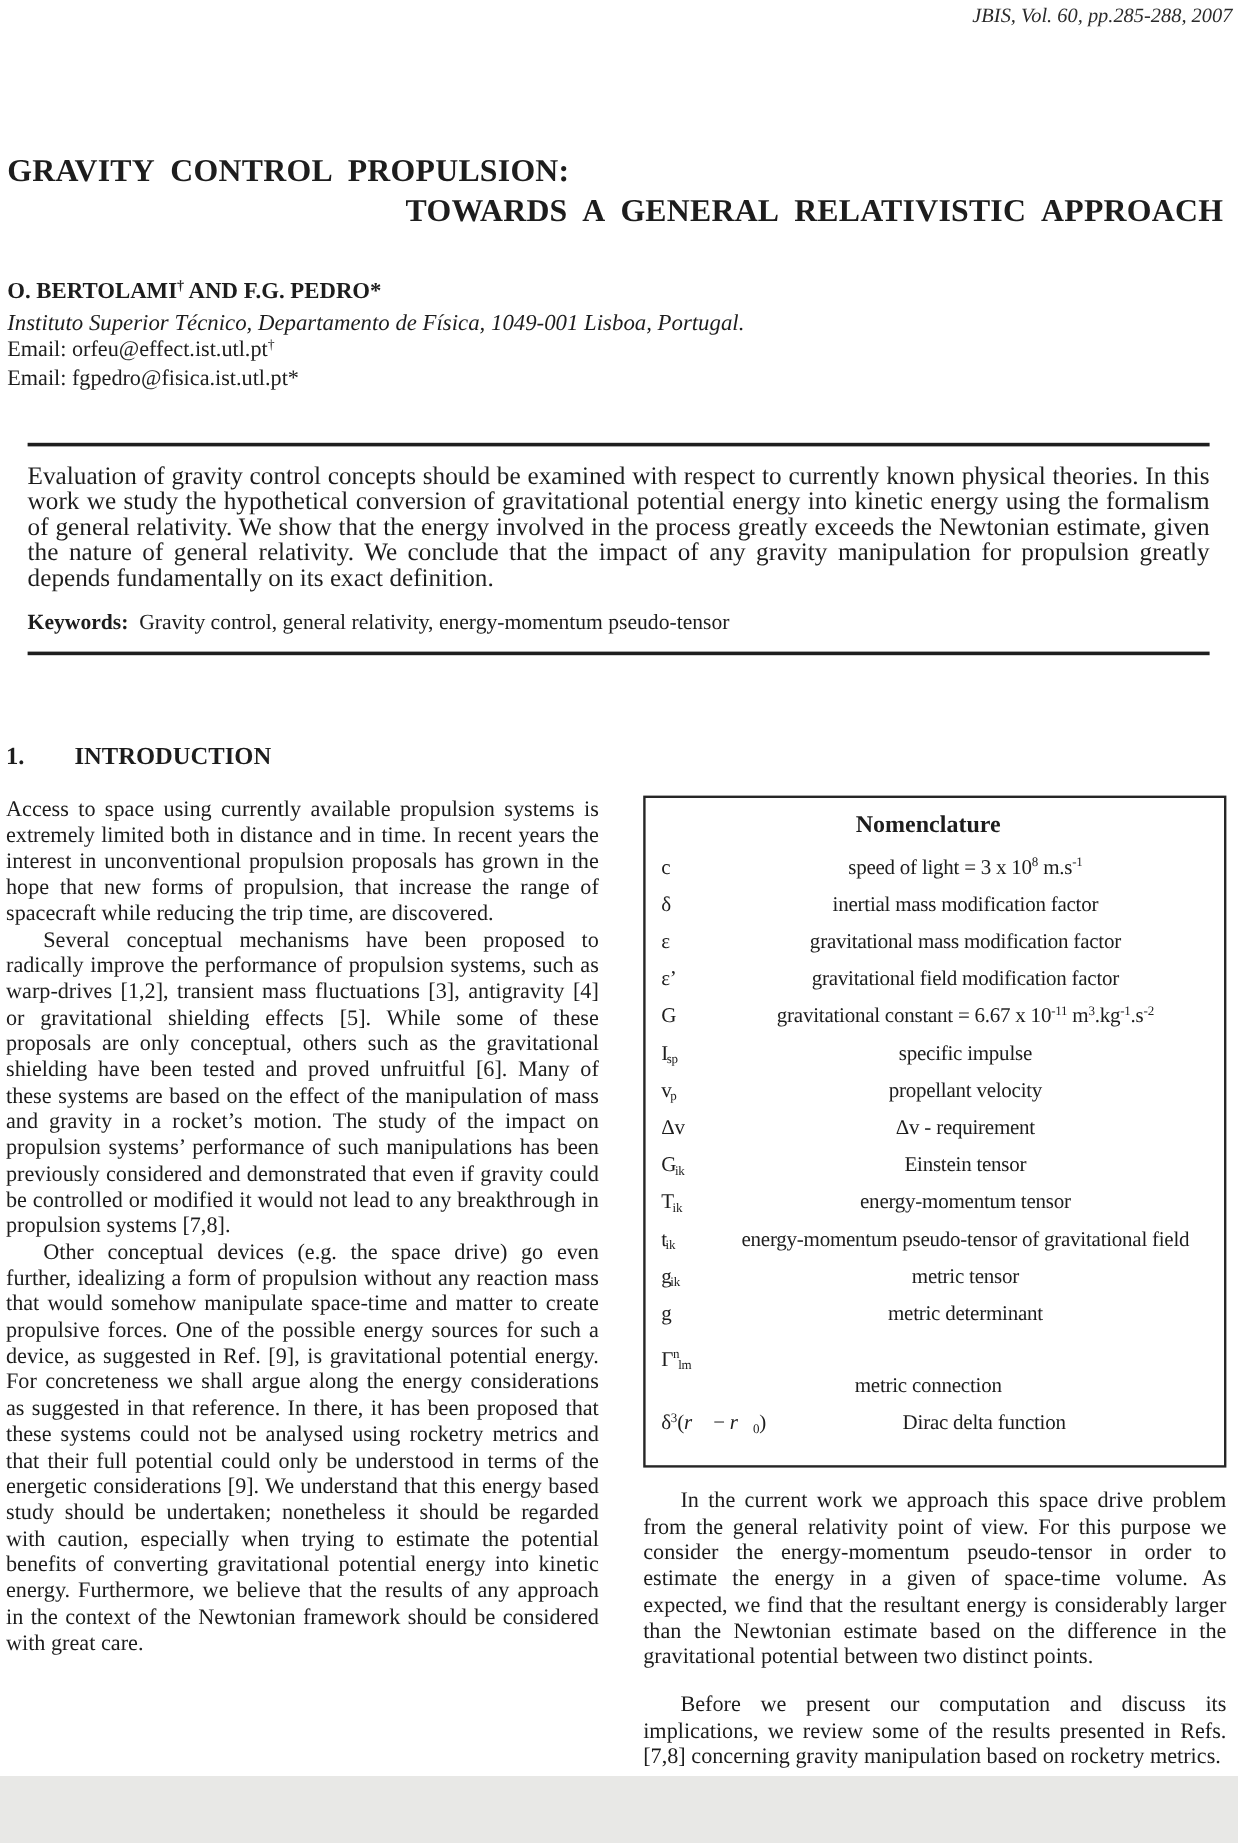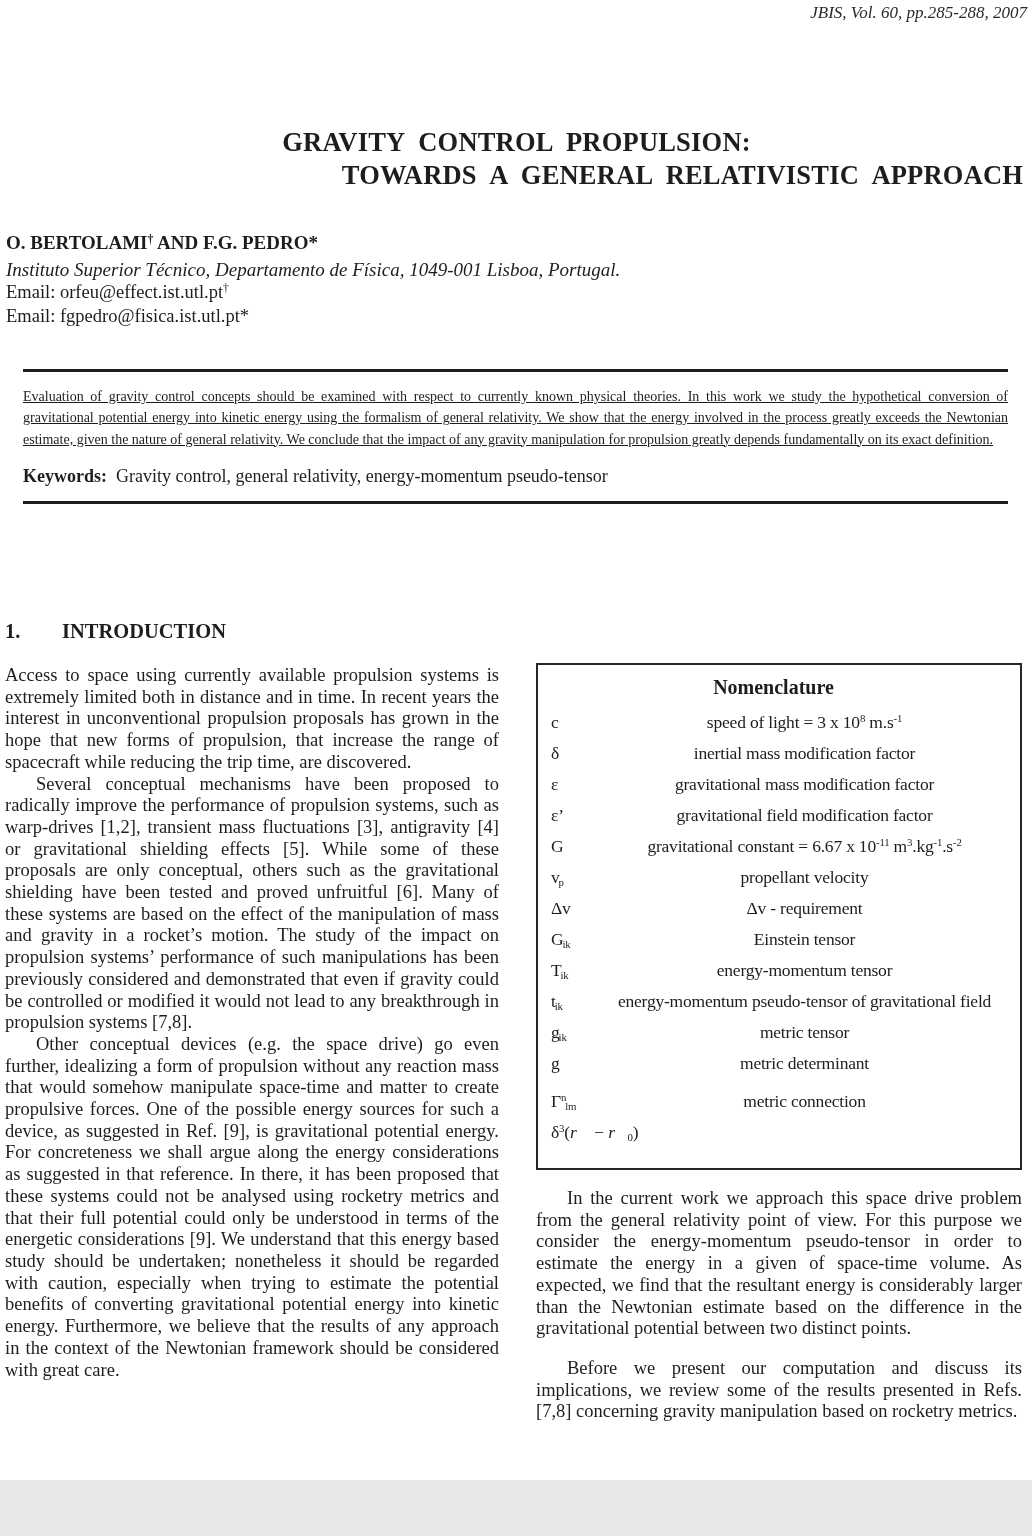--- a/index.html
+++ b/index.html
@@ -12,32 +12,31 @@
     font-family:"Liberation Serif","DejaVu Serif",serif;
     overflow:hidden;
   }
   .journal-ref{
     position:absolute;top:3px;right:5px;
     font-style:italic;font-size:17px;color:#2a2a2a;
   }
   .title{
     position:absolute;top:126px;left:6px;right:5px;
     font-weight:bold;font-size:26.5px;line-height:33px;
-    word-spacing:7px;letter-spacing:0.2px;text-align:center;
+    word-spacing:7px;letter-spacing:0.2px;
   }
   .title .line2{margin-left:332px;}
   .byline{position:absolute;top:231px;left:6px;right:10px;font-size:18.5px;line-height:23.5px;}
   .authors{font-weight:bold;font-size:19px;margin-bottom:3px;}
   .affiliation{font-style:italic;font-size:19px;}
   .abstract-block{position:absolute;top:369px;left:23px;right:24px;}
   .rule{height:3px;background:#1e1e1e;}
   .abstract-text{
-    margin:14px 0 16px;font-size:14px;line-height:21.3px;
+    margin:14px 0 16px;font-size:21px;line-height:21.3px;
     text-align:justify;
-    text-decoration:underline;
   }
   .keywords-line{margin:11px 0 2px;font-size:18px;}
   .keywords-label{font-weight:bold;}
   .rule-bottom{margin-top:14px;}
   .columns{
     position:absolute;top:612px;left:5px;width:1017px;
     display:flex;gap:37px;
   }
   .col-left{flex:0 0 494px;}
   .col-right{flex:1;min-width:0;}
@@ -48,21 +47,21 @@
   }
   #intro-paras p + p{text-indent:31px;}
   #right-paras p{margin-top:18px;text-indent:31px;}
   .nom-box{
     border:2px solid #262626;
     margin-top:51px;
     padding:9px 24px 16px 13px;
   }
   .nom-title{text-align:center;font-weight:bold;font-size:20px;margin:2px 0 12px;}
   .nom-row{display:flex;font-size:17.5px;line-height:22px;margin-bottom:9px;letter-spacing:-0.2px;}
-  .nom-row.gap-sm{margin-top:16px;}
+  .nom-row.gap-sm{margin-top:16px;flex-direction:column;}
   .nom-row.gap-lg{}
   .nom-sym{flex:0 0 auto;min-width:56px;padding-right:6px;}
   .nom-def{flex:1;text-align:center;}
   .it{font-style:italic;}
   sup{font-size:0.62em;vertical-align:baseline;position:relative;top:-0.55em;line-height:0;}
   sub{font-size:0.62em;vertical-align:baseline;position:relative;top:0.28em;line-height:0;margin-left:-1px;}
   .page-num{position:absolute;top:1508px;right:20px;font-style:italic;font-size:15px;}
 </style>
 </head>
 <body>
@@ -118,20 +117,24 @@
             </div>
             <div class="nom-row">
               <div class="nom-sym"><span>ε’</span></div>
               <div class="nom-def"><span>gravitational field modification factor</span></div>
             </div>
             <div class="nom-row">
               <div class="nom-sym"><span>G</span></div>
               <div class="nom-def"><span>gravitational constant = 6.67 x 10</span><sup>-11</sup><span> m</span><sup>3</sup><span>.kg</span><sup>-1</sup><span>.s</span><sup>-2</sup></div>
             </div>
             <div class="nom-row">
+              <div class="nom-sym"><span>I</span><sub>sp</sub></div>
+              <div class="nom-def"><span>specific impulse</span></div>
+            </div>
+            <div class="nom-row">
               <div class="nom-sym"><span>v</span><sub>p</sub></div>
               <div class="nom-def"><span>propellant velocity</span></div>
             </div>
             <div class="nom-row">
               <div class="nom-sym"><span>Δv</span></div>
               <div class="nom-def"><span>Δv - requirement</span></div>
             </div>
             <div class="nom-row">
               <div class="nom-sym"><span>G</span><sub>ik</sub></div>
               <div class="nom-def"><span>Einstein tensor</span></div>
@@ -151,20 +154,21 @@
             <div class="nom-row">
               <div class="nom-sym"><span>g</span></div>
               <div class="nom-def"><span>metric determinant</span></div>
             </div>
             <div class="nom-row gap-sm">
               <div class="nom-sym"><span>Γ</span><sup>n</sup><sub>lm</sub></div>
               <div class="nom-def"><span>metric connection</span></div>
             </div>
             <div class="nom-row gap-lg">
               <div class="nom-sym"><span>δ</span><sup>3</sup><span>(</span><span class="it">r⃗</span><span> − </span><span class="it">r⃗</span><sub>0</sub><span>)</span><span>   </span></div>
+              <div class="nom-def"><span>Dirac delta function</span></div>
             </div>
           </div>
       </div>
       <div id="right-paras">
           <p>In the current work we approach this space drive problem from the general relativity point of view. For this purpose we consider the energy-momentum pseudo-tensor in order to estimate the energy in a given of space-time volume. As expected, we find that the resultant energy is considerably larger than the Newtonian estimate based on the difference in the gravitational potential between two distinct points.</p>
           <p>Before we present our computation and discuss its implications, we review some of the results presented in Refs. [7,8] concerning gravity manipulation based on rocketry metrics.</p>
         </div>
     </div>
   </div>
 

